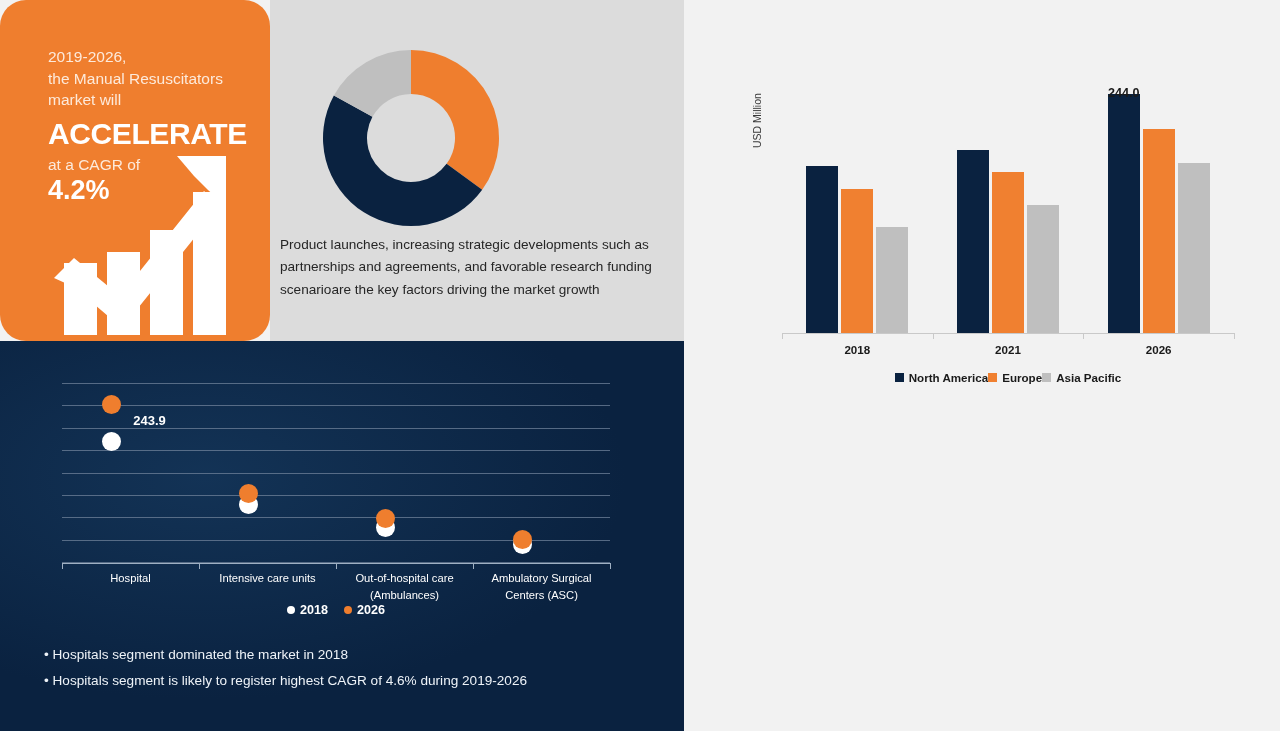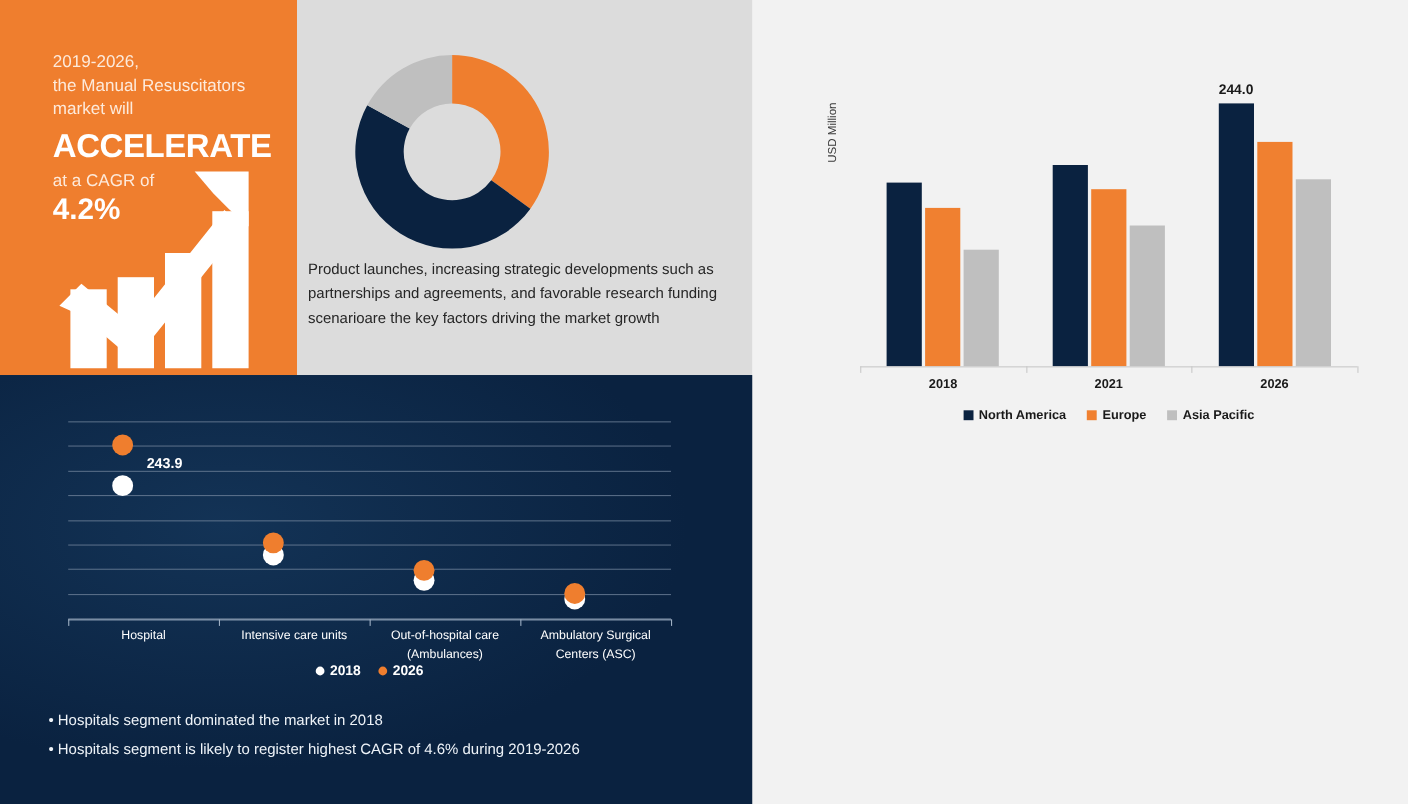--- a/index.html
+++ b/index.html
@@ -8,21 +8,21 @@
     font-family:"Liberation Sans", sans-serif;
     background:#f2f2f2;
     position:relative;
     overflow:hidden;
   }
   .page { position:absolute; inset:0; width:1280px; height:731px; }
 
   
   .panel-orange {
     position:absolute; left:0; top:0; width:270px; height:341px;
-    background:#ef7e2e; overflow:hidden;
+    background:#ef7e2e; overflow:hidden;border-radius:26px;
   }
   .acc-text { position:absolute; left:48px; top:46px; width:220px; color:#fff; }
   .acc-line { font-size:15.5px; line-height:21.5px; color:#fdeadb; font-weight:400; }
   .acc-big { font-size:30px; font-weight:700; letter-spacing:-0.4px; line-height:36px; margin-top:5px; color:#ffffff; }
   .acc-sub { font-size:15.5px; line-height:21px; color:#fdeadb; margin-top:2px; }
   .acc-pct { font-size:27px; font-weight:700; line-height:30px; color:#ffffff; }
   .acc-graphic { position:absolute; left:48px; top:150px; width:185px; height:185px; }
 
   
   .panel-gray {
@@ -84,29 +84,29 @@
   }
   .bar-plot { position:absolute; left:28px; top:10px; width:452px; height:263px; }
   .bar-baseline { position:absolute; left:28px; top:273px; width:452px; height:1px; background:#c9c9c9; }
   .bar-tick { position:absolute; top:273px; width:1px; height:6px; background:#c9c9c9; }
   .bar { position:absolute; bottom:0; }
   .bar.na { background:#0a2240; }
   .bar.eu { background:#f08030; }
   .bar.ap { background:#bfbfbf; }
   .bar-value {
     position:absolute; font-size:12.6px; font-weight:700; color:#1a1a1a;
-    text-align:center; white-space:nowrap;
+    text-align:center; white-space:nowrap;margin-top:12px;
   }
   .bar-xlabel {
     position:absolute; top:283px; font-size:11.6px; font-weight:700;
     color:#1a1a1a; text-align:center;
   }
   .bar-legend {
     position:absolute; left:28px; top:311px; width:452px;
-    display:flex; justify-content:center; align-items:center; gap:19px;
+    display:flex; justify-content:center; align-items:center; 
     font-size:11.6px; font-weight:700; color:#1a1a1a;
   }
   .lg-sq { width:9px; height:9px; display:inline-block; }
 </style>
 </head>
 <body>
 
 <div class="page">
 
   <div class="panel-orange">

